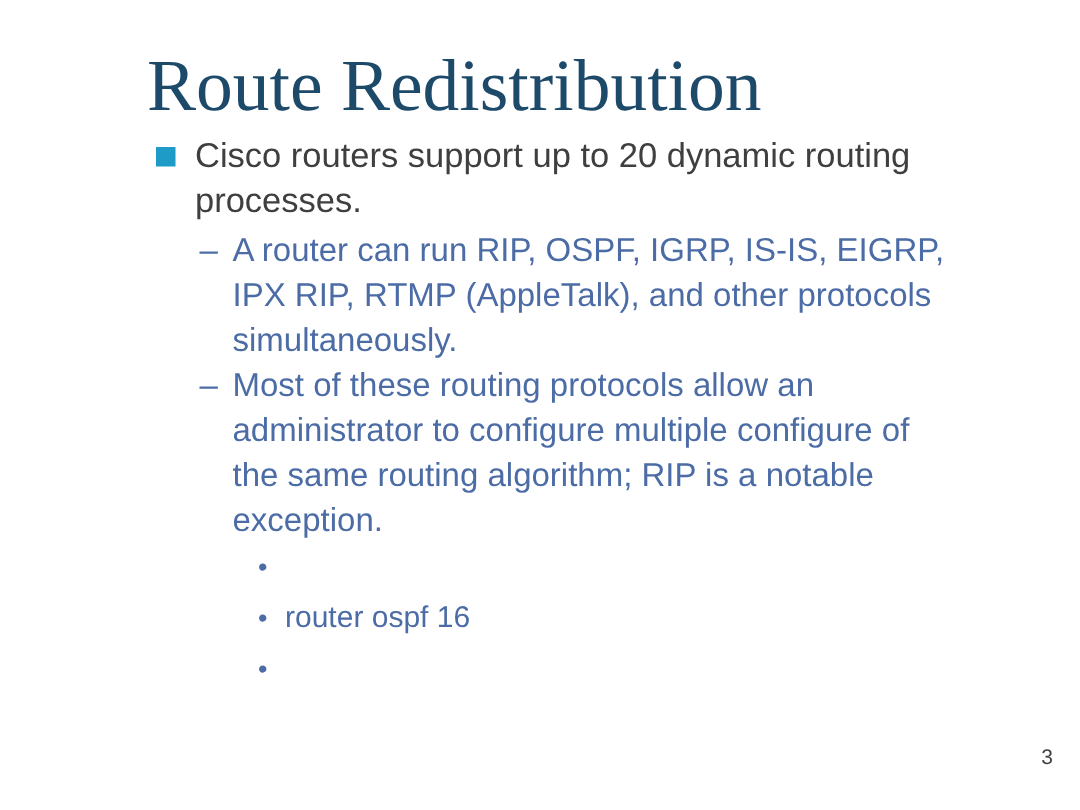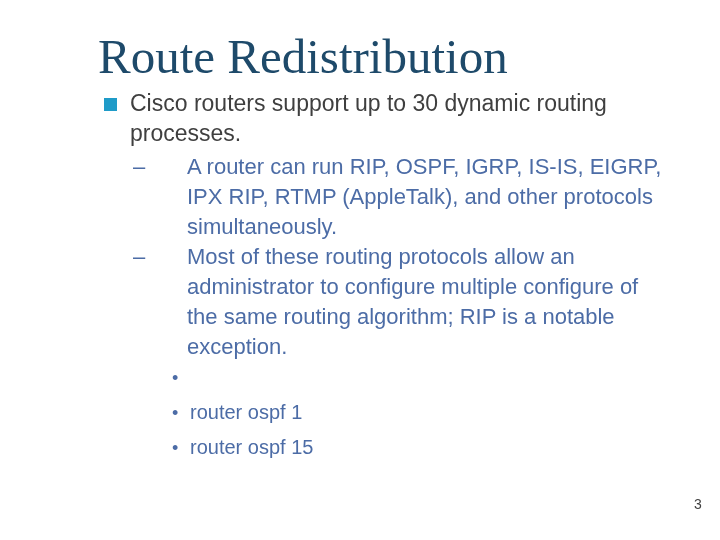--- a/index.html
+++ b/index.html
@@ -57,21 +57,20 @@
     display: flex;
     align-items: flex-start;
   }
   .l2 .marker {
     flex: 0 0 22px;
     width: 22px;
   }
   .l2 .txt {
     flex: 1 1 auto;
     white-space: pre-line;
-    margin-left: 32px;
   }
   .l2a { top: 152px; }
   .l2b { top: 242px; }
   .l3-list {
     position: absolute;
     left: 172px;
     top: 361px;
     width: 520px;
   }
   .l3-item {
@@ -99,21 +98,21 @@
 </style>
 </head>
 <body>
 
 <div class="slide">
 
   <h1 class="title">Route Redistribution</h1>
 
   <div class="l1-square"></div>
 
-  <div class="l1-text">Cisco routers support up to 30 dynamic routing
+  <div class="l1-text">Cisco routers support up to 20 dynamic routing
 processes.</div>
 
   <div class="l2 l2a">
     <span class="marker">–</span>
     <span class="txt">A router can run RIP, OSPF, IGRP, IS-IS, EIGRP,
 IPX RIP, RTMP (AppleTalk), and other protocols
 simultaneously.</span>
   </div>
 
   <div class="l2 l2b">
@@ -123,23 +122,22 @@
 the same routing algorithm; RIP is a notable
 exception.</span>
   </div>
 
   <div class="l3-list">
     <div class="l3-item">
       <span class="marker">•</span>
     </div>
     <div class="l3-item">
       <span class="marker">•</span>
-      <span class="txt">router ospf 1</span>
+      <span class="txt">router ospf 16</span>
     </div>
     <div class="l3-item">
       <span class="marker">•</span>
-      <span class="txt">router ospf 15</span>
     </div>
   </div>
 
   <div class="page-number">3</div>
 
 </div>
 
 </body></html>

